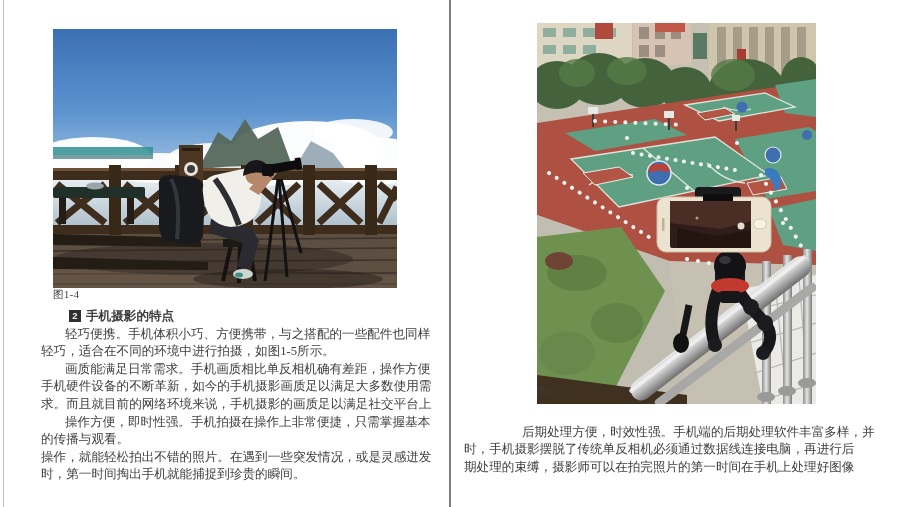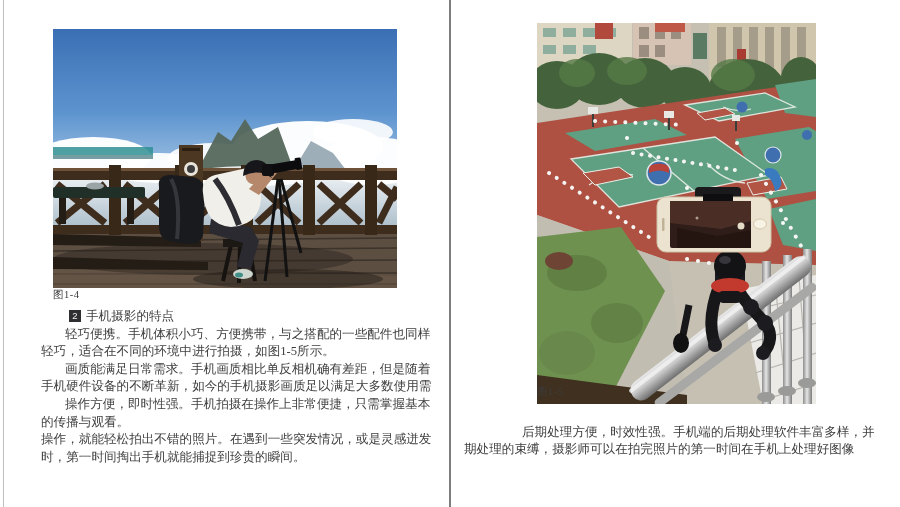--- a/index.html
+++ b/index.html
@@ -20,21 +20,21 @@
   .caption-14{left:53px;top:288px;width:344px;}
   .caption-15{left:537px;top:385px;width:279px;}
   .textblock{position:absolute;font-size:12.6px;color:#3e3e3e;}
   .tline{white-space:nowrap;}
   .left-text{left:41px;top:308px;width:385px;}
   .left-text .tline{height:17.6px;line-height:17.6px;}
   .right-text{left:464px;top:424px;width:412px;}
   .right-text .tline{height:17.4px;line-height:17.4px;}
   .left-text .tline.indent{padding-left:24px;}
   .right-text .tline.indent{padding-left:58px;}
-  .headline{padding-left:28px;}
+  .headline{padding-left:28px;font-weight:bold;}
   .sec-marker{
     display:inline-block;width:12px;height:12px;background:#2f2f31;color:#f2f2f2;
     font-size:9.5px;line-height:12px;text-align:center;vertical-align:1px;margin-right:5px;
     font-family:"Liberation Sans","DejaVu Sans",sans-serif;
   }
 </style>
 </head>
 <body>
 
 <div class="edge-line"></div>
@@ -165,22 +165,23 @@
 </div>
 <div class="caption caption-14">图1-4</div>
 
 <div class="textblock left-text">
   <div class="tline headline">
     <span class="sec-marker">2</span><span>手机摄影的特点</span>
   </div>
   <div>
       <div class="tline indent">轻巧便携。手机体积小巧、方便携带，与之搭配的一些配件也同样</div>
       <div class="tline">轻巧，适合在不同的环境中进行拍摄，如图1-5所示。</div>
-      <div class="tline indent">画质能满足日常需求。手机画质相比单反相机确有差距，但是随着</div>
+      <div class="tline indent">画质能满足日常需求。手机画质相比单反相机确有差距，操作方便</div>
       <div class="tline">手机硬件设备的不断革新，如今的手机摄影画质足以满足大多数使用需</div>
+      <div class="tline">求。而且就目前的网络环境来说，手机摄影的画质足以满足社交平台上</div>
       <div class="tline indent">操作方便，即时性强。手机拍摄在操作上非常便捷，只需掌握基本</div>
       <div class="tline">的传播与观看。</div>
       <div class="tline">操作，就能轻松拍出不错的照片。在遇到一些突发情况，或是灵感迸发</div>
       <div class="tline">时，第一时间掏出手机就能捕捉到珍贵的瞬间。</div>
     </div>
 </div>
 
 <div class="fig" style="left:537px;top:23px;">
   <svg width="279" height="381" viewBox="0 0 279 381">
     <defs>
@@ -377,15 +378,16 @@
       <rect x="125" y="195" width="2.5" height="13" rx="1" fill="#bfb297"></rect>
       <rect x="166" y="171" width="30" height="7" fill="#0e0e10"></rect>
     </g>
   </svg>
 </div>
 <div class="caption caption-15">图1-5</div>
 
 <div class="textblock right-text">
   <div>
       <div class="tline indent">后期处理方便，时效性强。手机端的后期处理软件丰富多样，并</div>
+      <div class="tline">时，手机摄影摆脱了传统单反相机必须通过数据线连接电脑，再进行后</div>
       <div class="tline">期处理的束缚，摄影师可以在拍完照片的第一时间在手机上处理好图像</div>
     </div>
 </div>
 
 </body></html>

